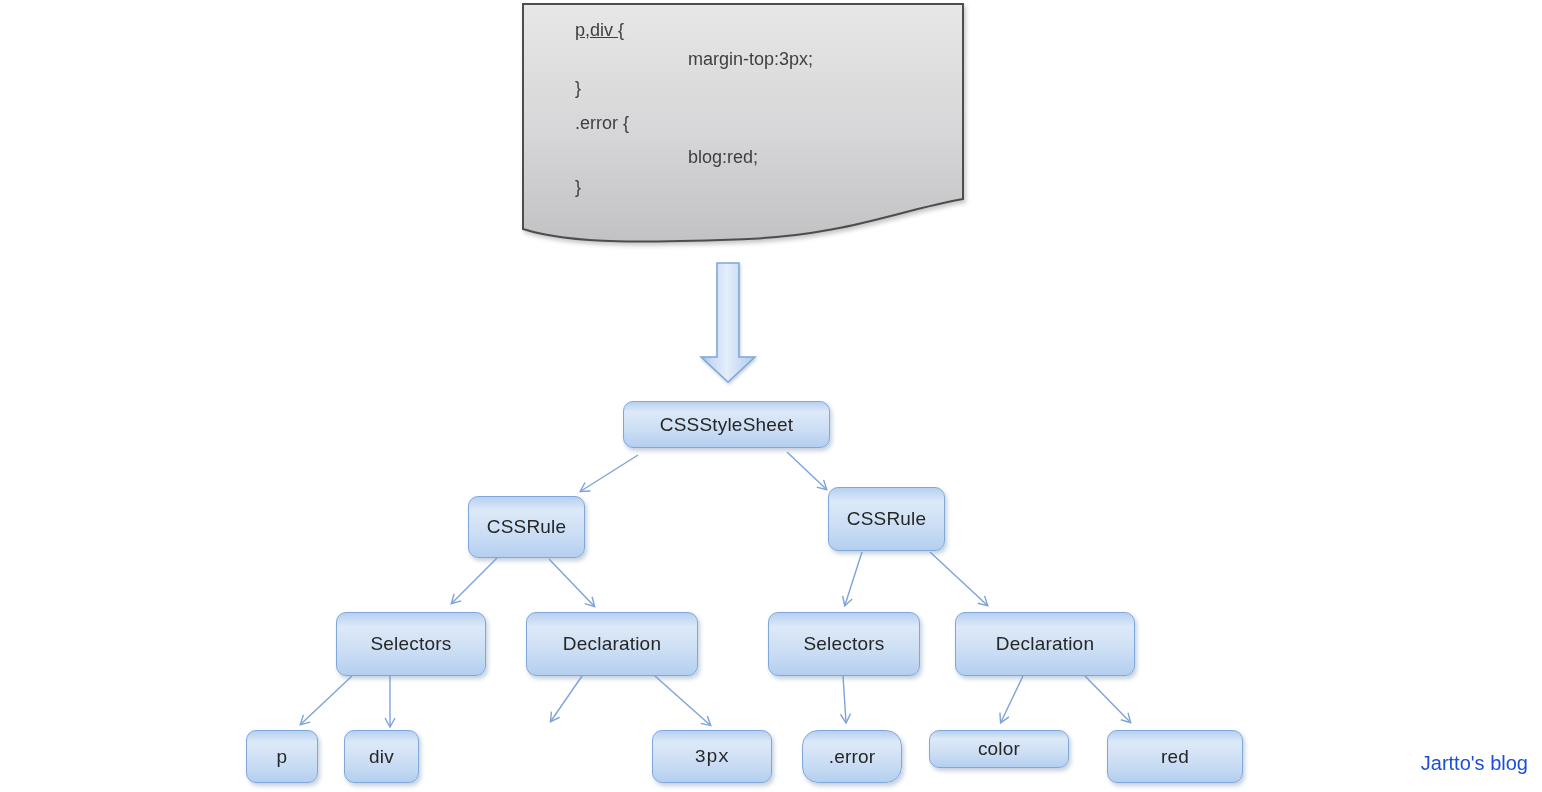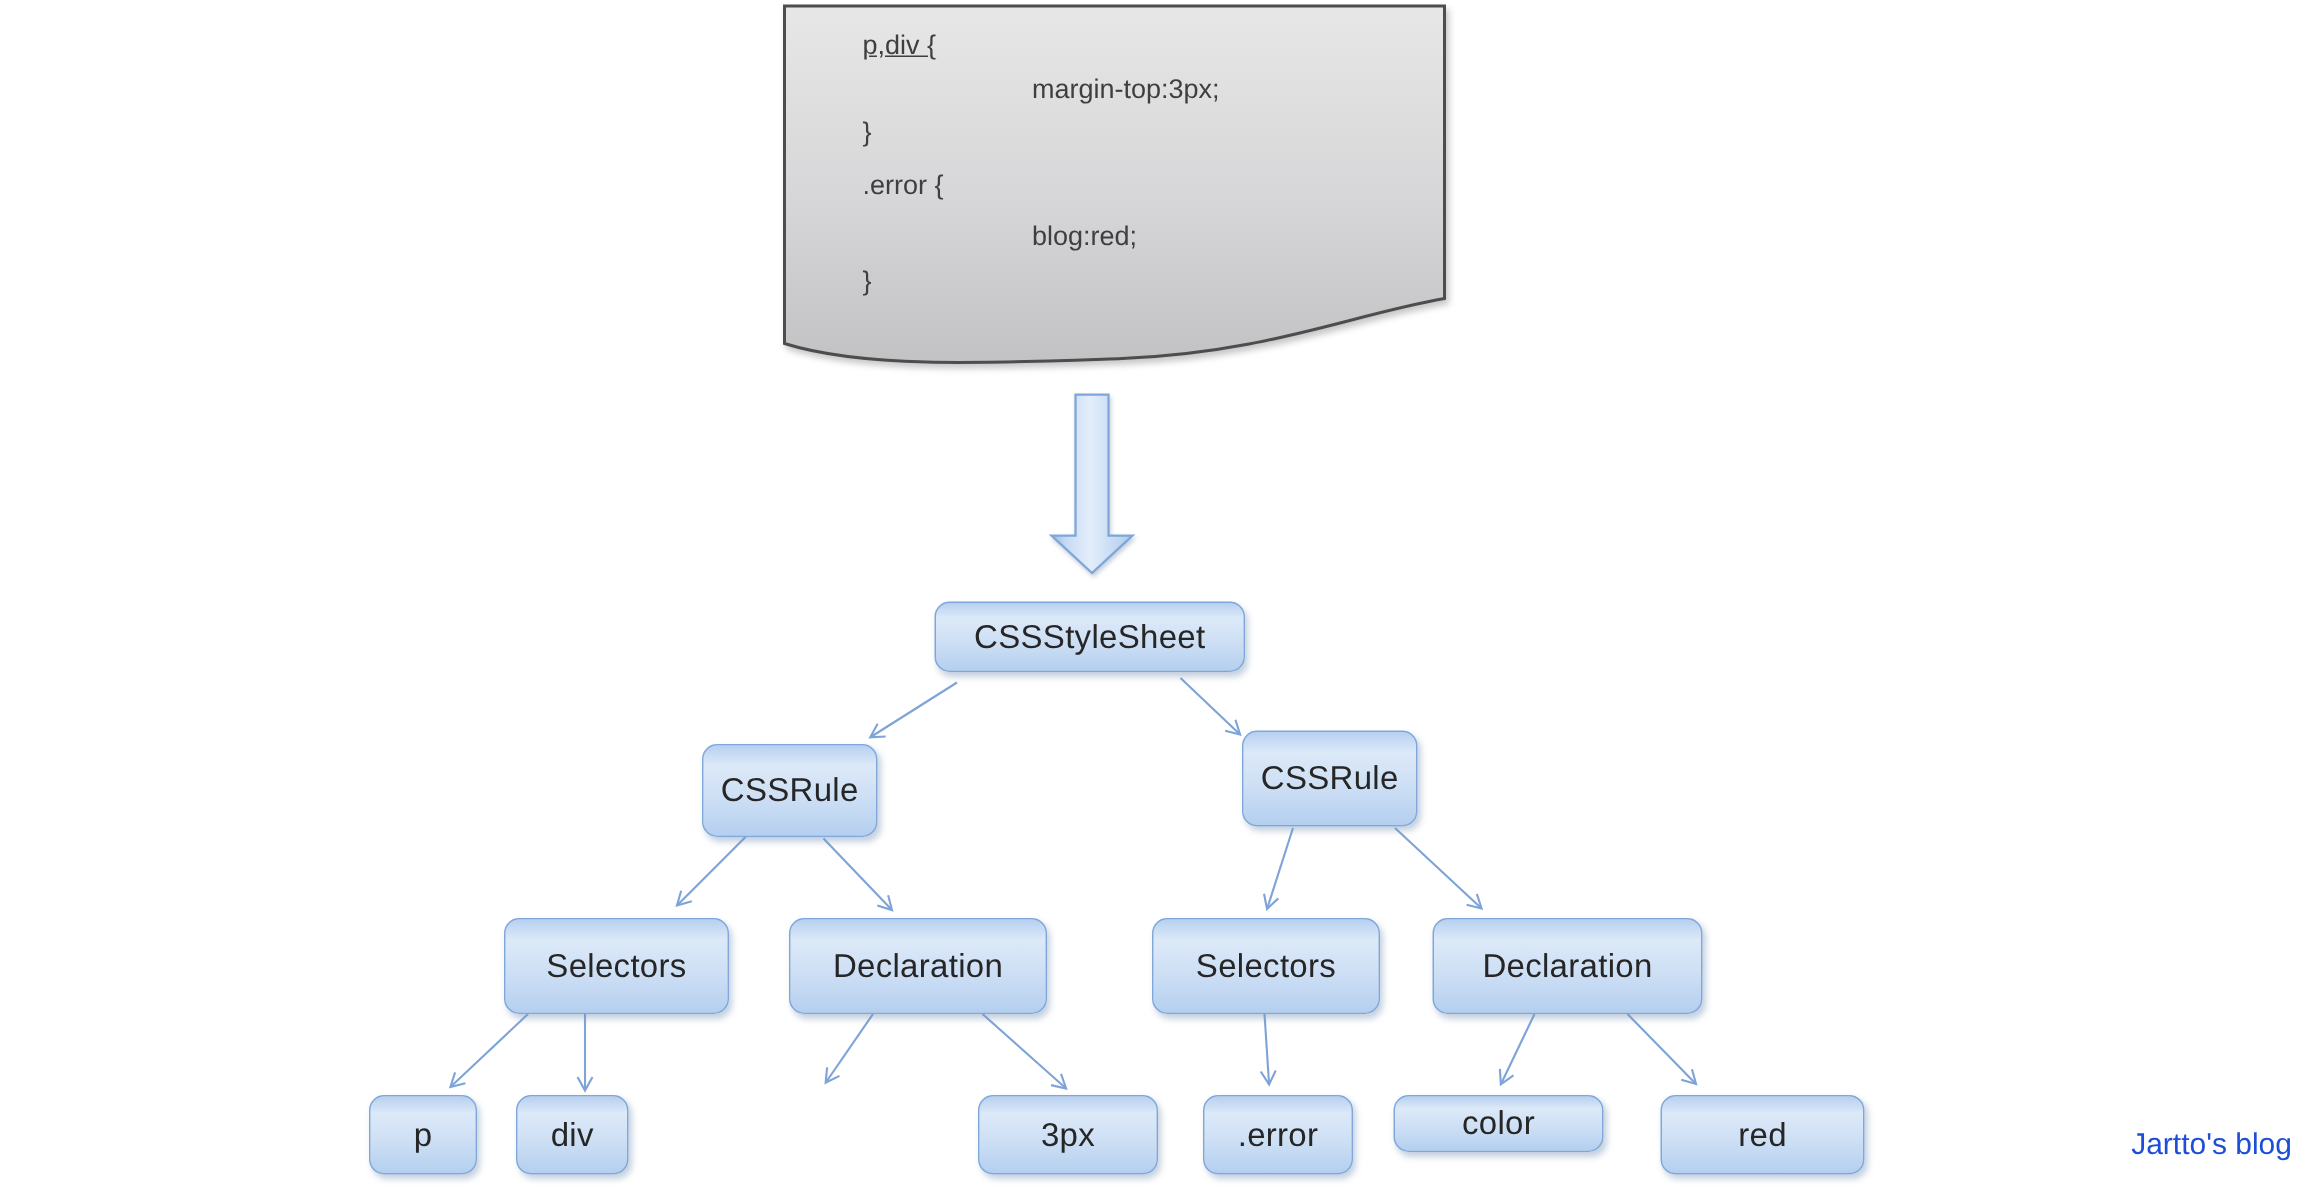--- a/index.html
+++ b/index.html
@@ -37,21 +37,21 @@
     box-sizing: border-box;
     border: 1.5px solid #7fa7d9;
     border-radius: 10px;
     background: linear-gradient(180deg, #b7d0f0 0%, #dce9f8 22%, #cfe0f5 55%, #b4cfef 100%);
     box-shadow: 2px 3px 4px rgba(125,150,185,0.45);
     display: flex;
     align-items: center;
     justify-content: center;
   }
   .node span {
-    font-size: 22px;
+    font-size: 19px;
     color: #262626;
     letter-spacing: 0.2px;
   }
   .watermark {
     position: absolute;
     right: 14px;
     top: 752px;
     font-size: 20px;
     color: #1d4ed8;
   }
@@ -132,24 +132,24 @@
   <div class="node" style="left:955px; top:612px; width:180px; height:64px;">
     <span>Declaration</span>
   </div>
 
   <div class="node" style="left:246px; top:730px; width:72px; height:53px;">
     <span>p</span>
   </div>
   <div class="node" style="left:344px; top:730px; width:75px; height:53px;">
     <span>div</span>
   </div>
-  <div class="node" style="left:652px; top:730px; width:120px; height:53px;">
+  <div class="node" style="left:652px; top:730px; width:120px; height:53px;font-family:Liberation Mono, monospace;">
     <span>3px</span>
   </div>
-  <div class="node" style="left:802px; top:730px; width:100px; height:53px;">
+  <div class="node" style="left:802px; top:730px; width:100px; height:53px;border-radius:16px;">
     <span>.error</span>
   </div>
   <div class="node" style="left:929px; top:730px; width:140px; height:38px;">
     <span>color</span>
   </div>
   <div class="node" style="left:1107px; top:730px; width:136px; height:53px;">
     <span>red</span>
   </div>
 
   <div class="watermark">Jartto's blog</div>

